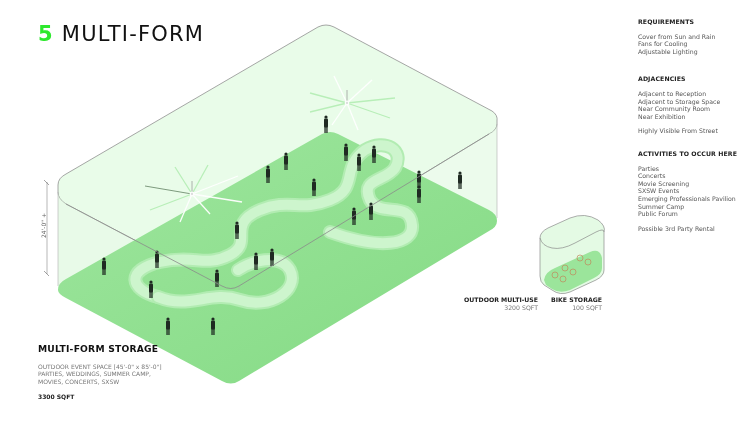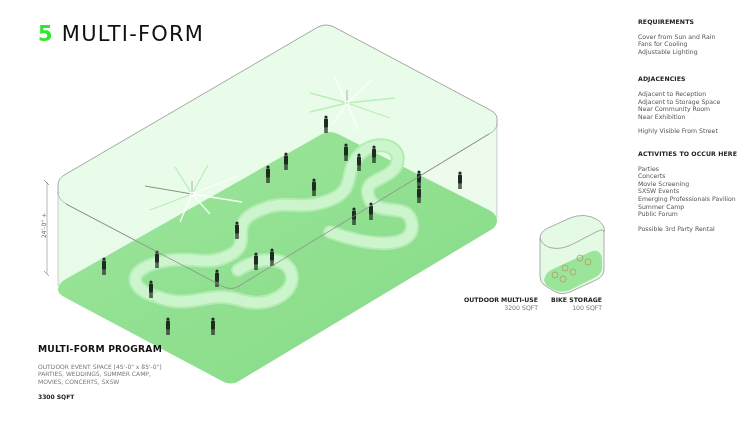--- a/index.html
+++ b/index.html
@@ -263,18 +263,18 @@
 <div class="label" style="left:430px; top:296px; width:108px;">
   <div class="l1">OUTDOOR MULTI-USE</div>
   <div class="l2">3200 SQFT</div>
 </div>
 <div class="label" style="left:540px; top:296px; width:62px;">
   <div class="l1">BIKE STORAGE</div>
   <div class="l2">100 SQFT</div>
 </div>
 
 <div class="program">
-  <h3>MULTI-FORM PROGRAM</h3>
+  <h3>MULTI-FORM STORAGE</h3>
   <div class="desc">OUTDOOR EVENT SPACE [45'-0" x 85'-0"]</div>
   <div class="desc">PARTIES, WEDDINGS, SUMMER CAMP,</div>
   <div class="desc">MOVIES, CONCERTS, SXSW</div>
   <div class="area">3300 SQFT</div>
 </div>
 
 </body></html>

